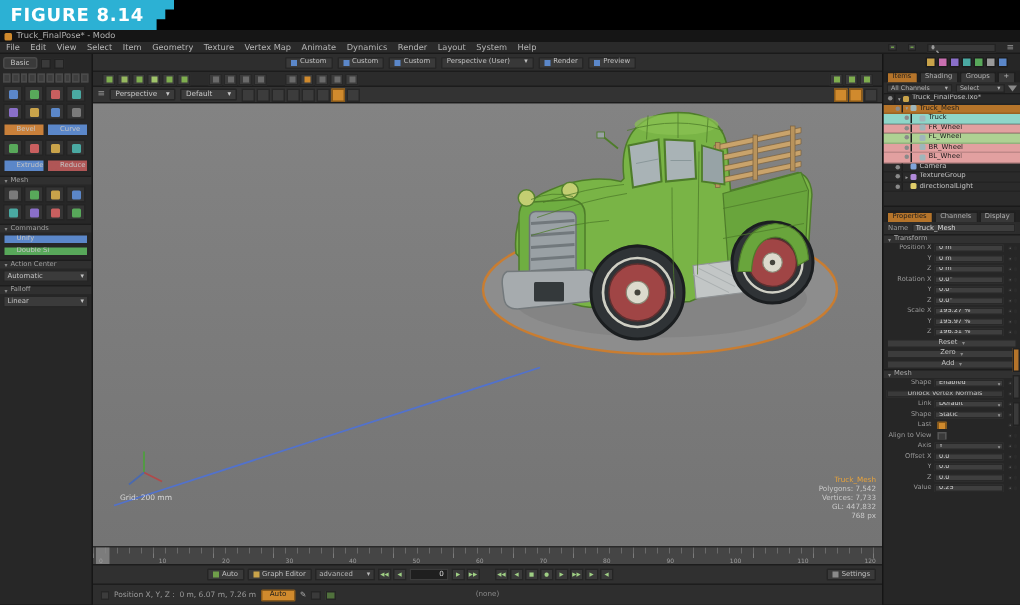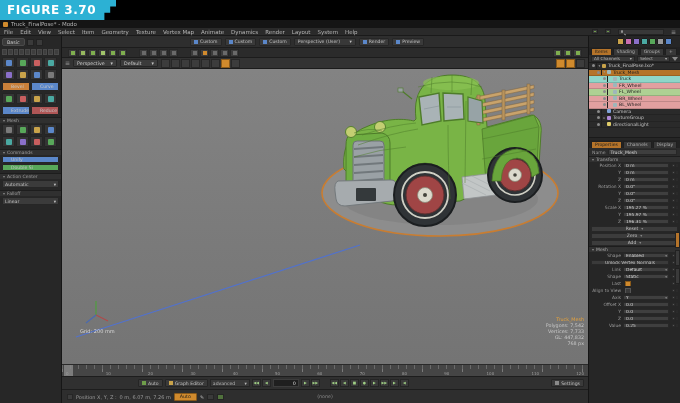--- a/index.html
+++ b/index.html
@@ -150,21 +150,21 @@
   .pbtn-row{height:7px;display:flex;align-items:center;padding:0 2px;}
   .pbtn{flex:1;height:6px;background:#3c3c3c;border:1px solid #272727;border-radius:1px;color:#c0c0c0;font-size:4.5px;display:flex;align-items:center;justify-content:center;gap:3px;}
   .side-tabs{position:absolute;right:0;top:196px;width:5px;display:flex;flex-direction:column;gap:2px;}
   .side-tab{width:5px;height:16px;background:#3a3a3a;border:1px solid #222;}
   .side-tab.active{background:#b5742a;}
   .rp-fill{flex:1;background:#262626;}
 </style>
 </head>
 <body>
 
-<div class="figure-badge">FIGURE 3.70</div>
+<div class="figure-badge">FIGURE 8.14</div>
 
 <div class="app">
 
   <div class="titlebar">
     <div class="app-ico"></div>
     <span>Truck_FinalPose* - Modo</span>
   </div>
 
   <div class="menubar">
     <span style="display:flex;gap:7px;">

